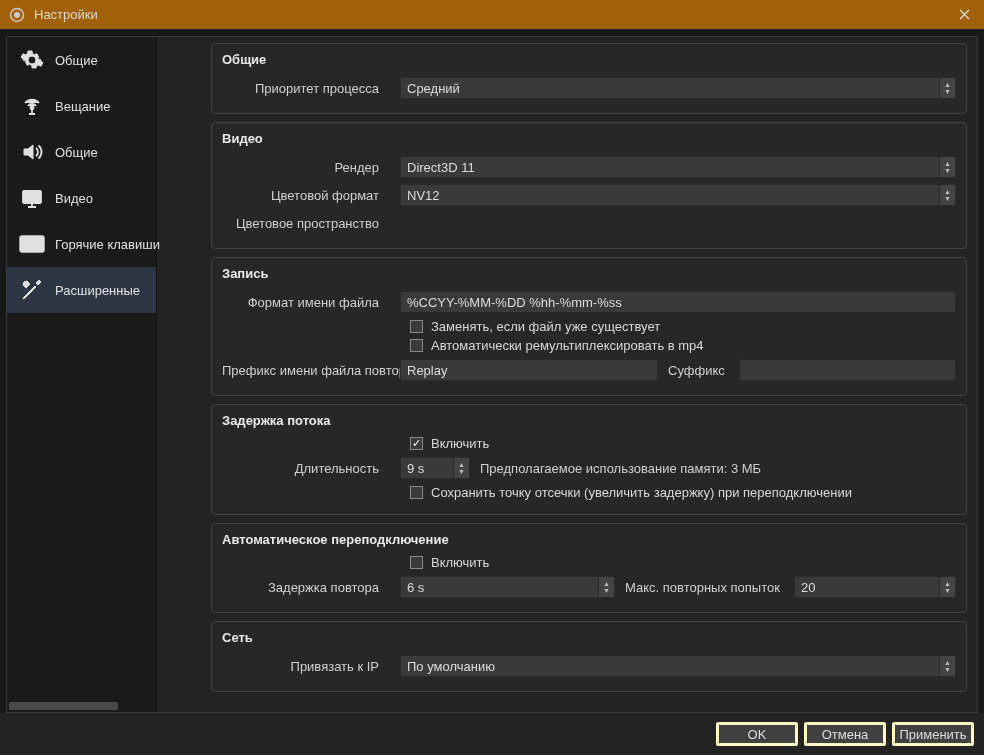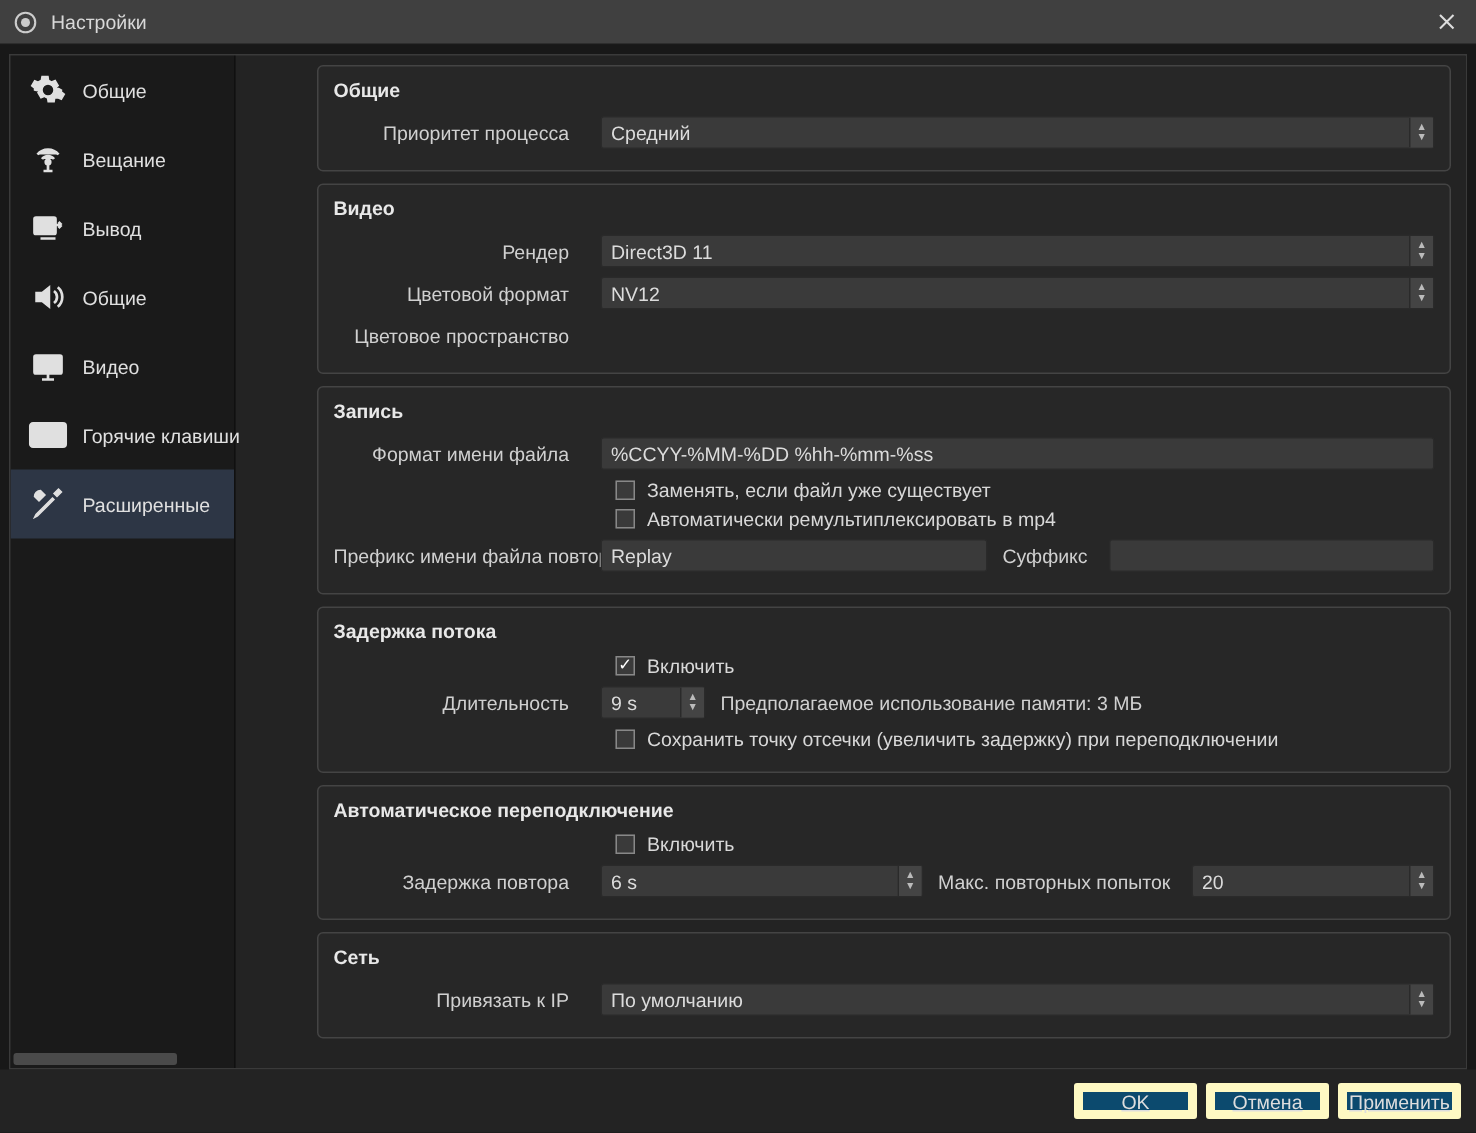--- a/index.html
+++ b/index.html
@@ -8,21 +8,21 @@
     background: #181818;
     font-family: "Segoe UI", Tahoma, sans-serif;
     font-size: 13px;
     color: #d8d8d8;
     display: flex;
     flex-direction: column;
   }
   
   .titlebar {
     height: 30px;
-    background: #404040;
+    background: #a16207;
     display: flex;
     align-items: center;
     padding: 0 6px 0 8px;
     border-bottom: 1px solid #1a1a1a;
   }
   .titlebar .app-icon {
     width: 18px; height: 18px;
     margin-right: 8px;
     display:flex;align-items:center;justify-content:center;
   }
@@ -171,30 +171,29 @@
     height:42px;
     display:flex;
     justify-content:flex-end;
     align-items:center;
     gap:6px;
     padding:0 10px;
     background:#232323;
   }
   .btn {
     width:82px; height:24px;
-    background:#0c4a6e;
-    border:6px solid #fef9c3;
+    background:#404040;
+    border:3px solid #fef9c3;
     color:#ddd;
     display:flex;
     align-items:center;
     justify-content:center;
     border-radius:2px;
     cursor:pointer;
     font-size:13px;
-    text-decoration:underline;
   }
 </style>
 </head>
 <body>
 
 <div class="titlebar">
   <div class="app-icon">
     <svg width="16" height="16" viewBox="0 0 16 16">
         <circle cx="8" cy="8" r="6.5" fill="none" stroke="#ccc" stroke-width="1.4"></circle>
         <circle cx="8" cy="8" r="3" fill="#ccc"></circle>
@@ -226,30 +225,20 @@
             <path d="M5 9a9 9 0 0 1 14 0"></path>
             <path d="M8 12a5 5 0 0 1 8 0"></path>
             <circle cx="12" cy="14" r="1.5" fill="#e0e0e0"></circle>
             <path d="M12 15v5M9 20h6"></path>
           </svg>
       </span>
       <span>Вещание</span>
     </div>
     <div class="nav-item">
       <span class="icon">
-        <svg width="24" height="24" viewBox="0 0 24 24" fill="none" stroke="#e0e0e0" stroke-width="1.8">
-            <rect x="3" y="5" width="14" height="11" rx="1"></rect>
-            <path d="M7 19h10"></path>
-            <path d="M17 10h4m0 0-2-2m2 2-2 2"></path>
-          </svg>
-      </span>
-      <span>Вывод</span>
-    </div>
-    <div class="nav-item">
-      <span class="icon">
         <svg width="24" height="24" viewBox="0 0 24 24" fill="#e0e0e0">
             <path d="M4 9v6h4l5 4V5L8 9H4z"></path>
             <path fill="none" stroke="#e0e0e0" stroke-width="1.8" d="M16 8a5 5 0 0 1 0 8M18.5 5.5a8.5 8.5 0 0 1 0 13"></path>
           </svg>
       </span>
       <span>Общие</span>
     </div>
     <div class="nav-item">
       <span class="icon">
         <svg width="24" height="24" viewBox="0 0 24 24" fill="none" stroke="#e0e0e0" stroke-width="1.8">

